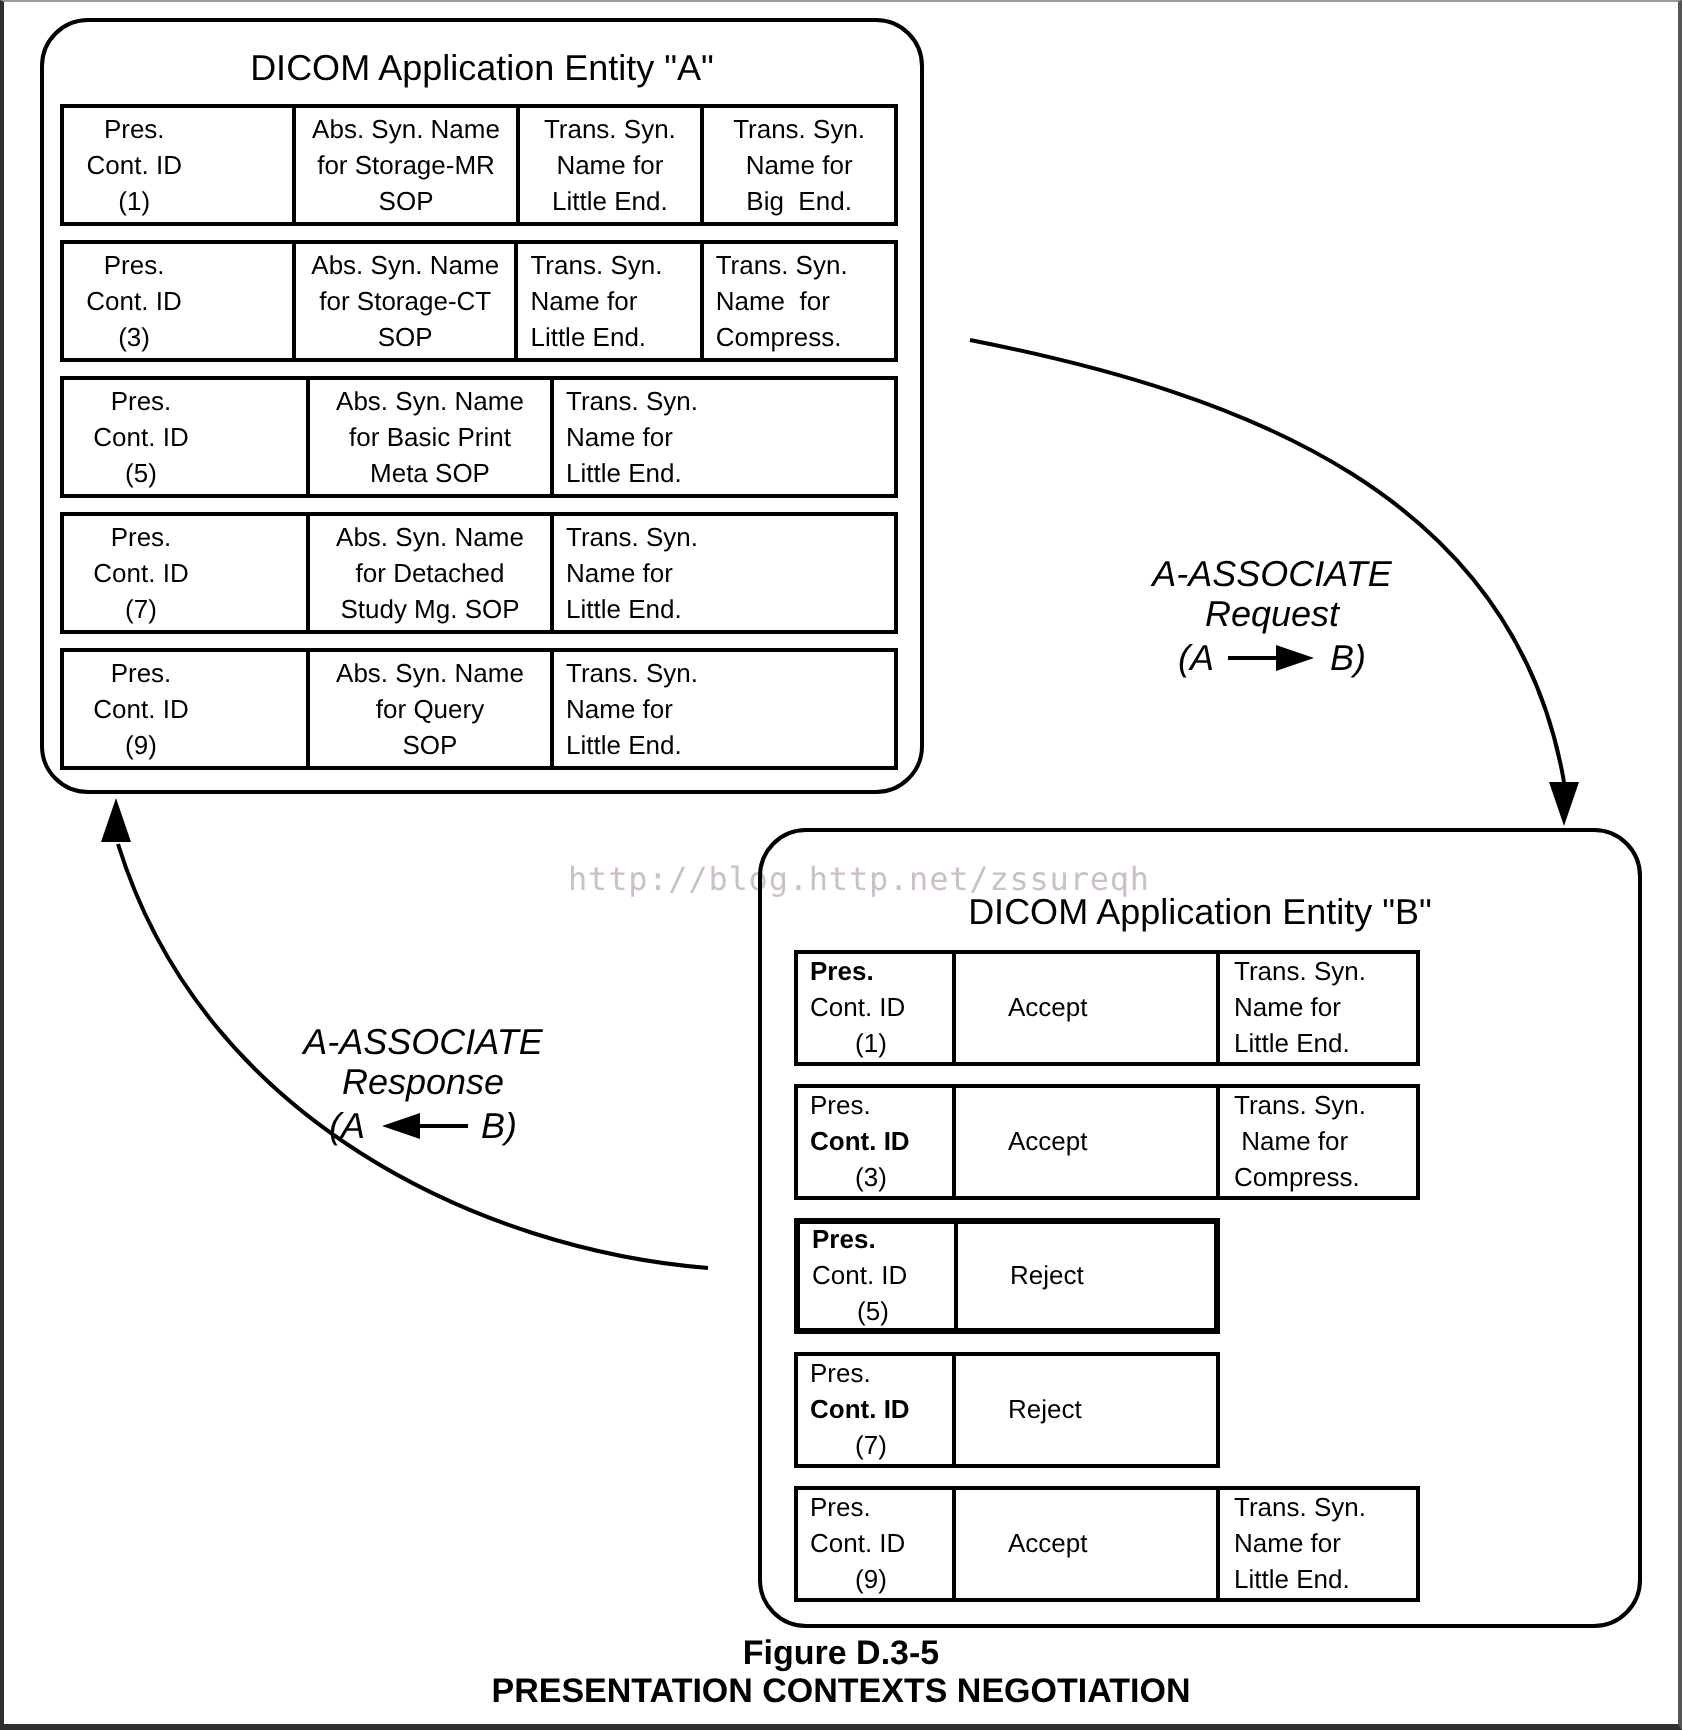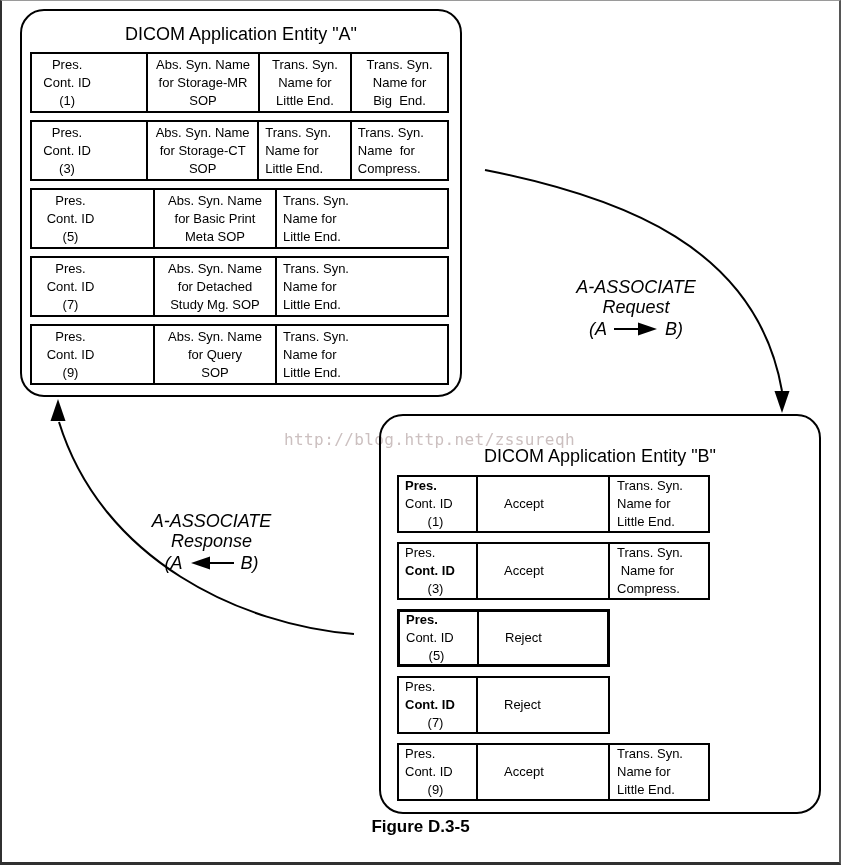--- a/index.html
+++ b/index.html
@@ -290,15 +290,16 @@
       <svg width="46" height="14" viewBox="0 0 46 14">
         <polygon points="21,0.5 2,7 21,13.5" fill="#000"></polygon>
         <line x1="21" y1="7" x2="45" y2="7" stroke="#000" stroke-width="2"></line>
       </svg>
       <span>B)</span>
     </div>
   </div>
 
   <div class="caption">
     <div>Figure D.3-5</div>
+    <div>PRESENTATION CONTEXTS NEGOTIATION</div>
   </div>
 
 </div>
 
 </body></html>

